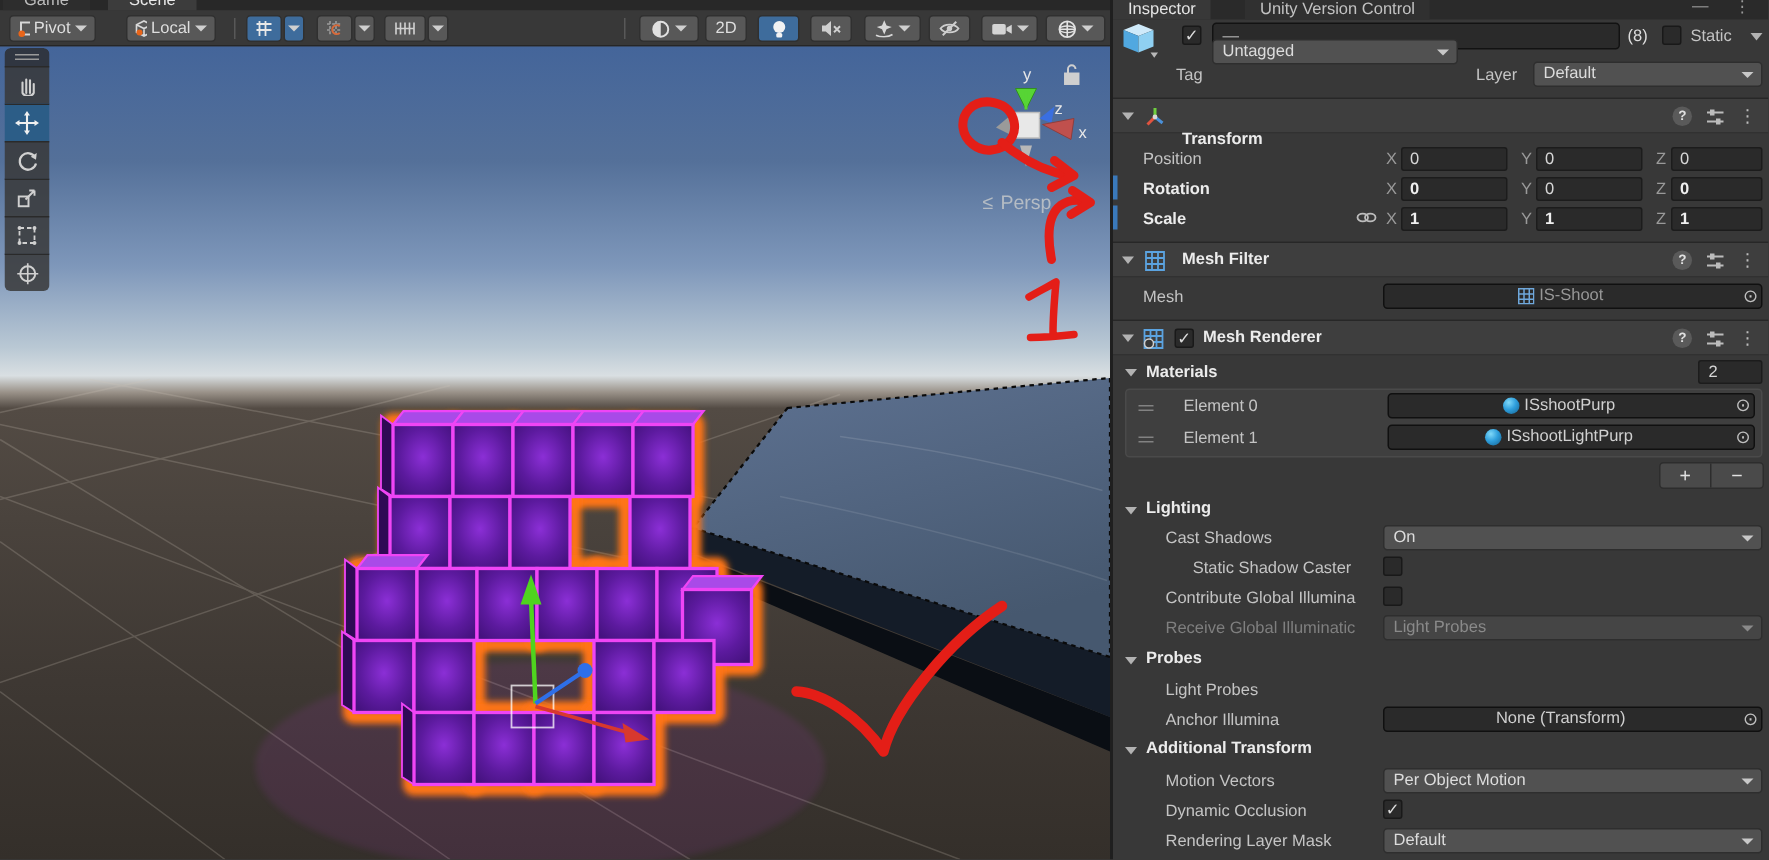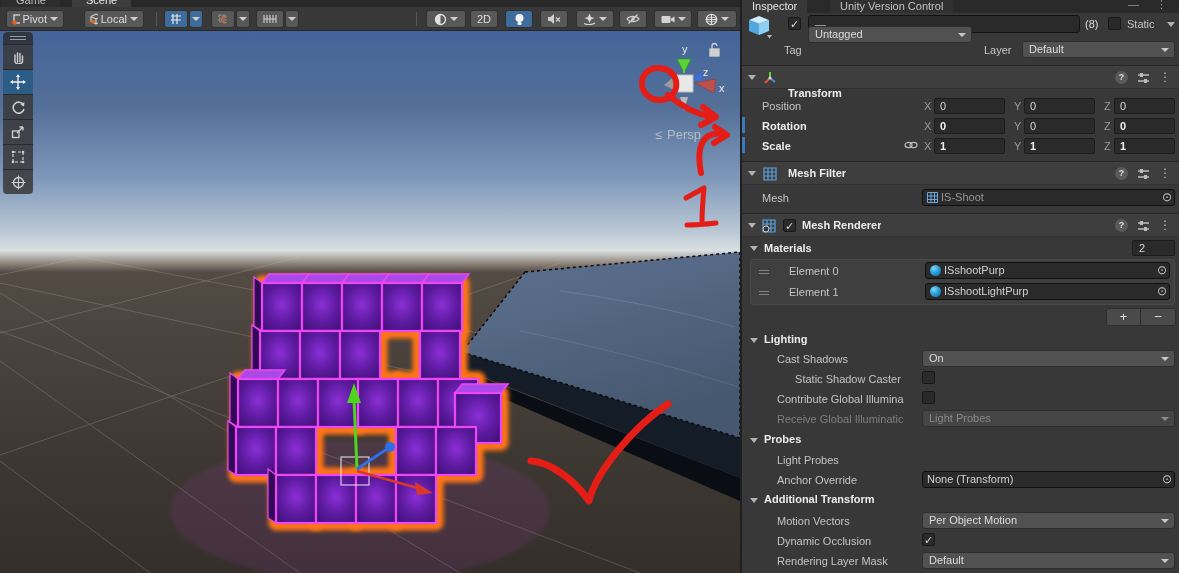--- a/index.html
+++ b/index.html
@@ -54,21 +54,21 @@
   .lbl.dim { color:#7f7f7f; }
   .lbl.bold { color:#ececec; font-weight:bold; }
   .dd { position:absolute; height:17px; background:#515151; border:1px solid #2e2e2e; border-radius:3px;
     color:#dcdcdc; line-height:15px; padding:0 18px 0 6px; white-space:nowrap; overflow:hidden; }
   .dd::after { content:""; position:absolute; right:5px; top:6px; width:0; height:0;
     border-left:4px solid transparent; border-right:4px solid transparent; border-top:4px solid #c8c8c8; }
   .dd.disabled { background:#454545; color:#8a8a8a; }
   .dd.disabled::after { border-top-color:#8a8a8a; }
   .objfield { position:absolute; height:17px; background:#2a2a2a; border:1px solid #101010; border-radius:3px;
     color:#d0d0d0; line-height:15px; padding:0 20px 0 4px; white-space:nowrap; overflow:hidden;
-    display:flex; align-items:center; gap:3px; }
+    display:flex; align-items:center; gap:3px;justify-content:center; }
   .objfield .picker { position:absolute; right:2px; top:0px; color:#c0c0c0; font-size:12px; }
   .objfield.ghost { color:#979797; }
   .numfield { position:absolute; height:16px; background:#2a2a2a; border:1px solid #1c1c1c; border-radius:2px;
     color:#d6d6d6; line-height:14px; padding:0 5px; }
   .numfield.bold { font-weight:bold; color:#f0f0f0; }
   .comp-header { position:absolute; left:0; width:100%; height:24px; background:#3e3e3e;
     border-top:1px solid #272727; border-bottom:1px solid #313131; }
   .fold { position:absolute; width:0; height:0; border-left:4px solid transparent;
     border-right:4px solid transparent; border-top:5px solid #b2b2b2; }
   .hicons { position:absolute; right:8px; top:5px; display:flex; gap:9px; align-items:center; }
@@ -540,21 +540,21 @@
     <div class="lbl" style="left:35px;top:373px;width:142px;text-align:center;">Static Shadow Caster</div>
     <div class="chk" style="left:180px;top:371px;"></div>
     <div class="lbl" style="left:35px;top:393px;width:144px;">Contribute Global Illumina</div>
     <div class="chk" style="left:180px;top:391px;"></div>
     <div class="lbl dim" style="left:35px;top:413px;width:144px;">Receive Global Illuminatic</div>
     <div class="dd disabled" style="left:180px;top:410px;width:253px;"><span>Light Probes</span></div>
 
     <div class="fold" style="left:8px;top:438px;"></div>
     <div class="lbl bold" style="left:22px;top:433px;">Probes</div>
     <div class="lbl" style="left:35px;top:454px;width:142px;">Light Probes</div>
-    <div class="lbl" style="left:35px;top:474px;width:142px;">Anchor Override</div>
+    <div class="lbl" style="left:35px;top:474px;width:142px;">Anchor Illumina</div>
     <div class="objfield" style="left:180px;top:471px;width:253px;">
       <span>None (Transform)</span>
       <span class="picker">⊙</span>
     </div>
 
     <div class="fold" style="left:8px;top:498px;"></div>
     <div class="lbl bold" style="left:22px;top:493px;">Additional Transform</div>
     <div class="lbl" style="left:35px;top:515px;width:142px;">Motion Vectors</div>
     <div class="dd" style="left:180px;top:512px;width:253px;"><span>Per Object Motion</span></div>
     <div class="lbl" style="left:35px;top:535px;width:142px;">Dynamic Occlusion</div>

